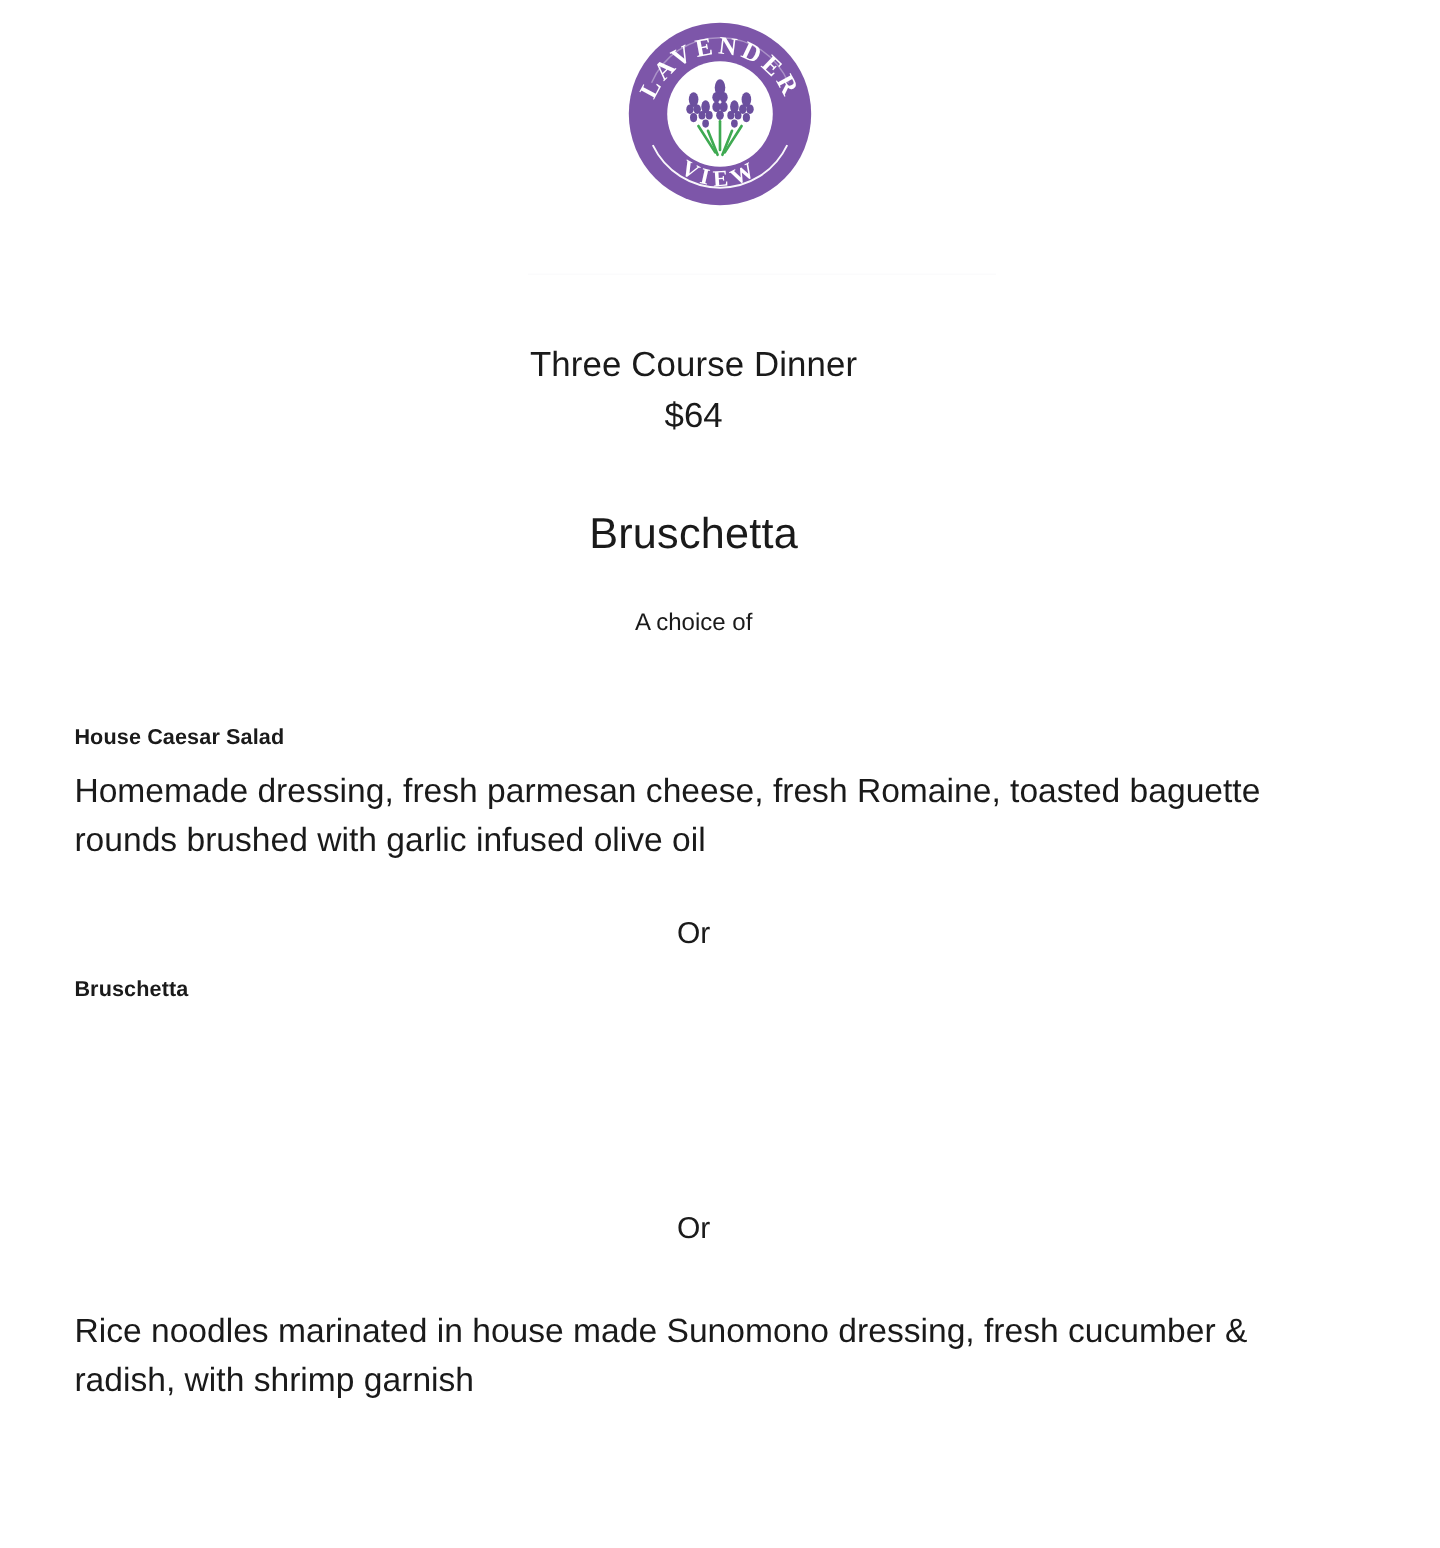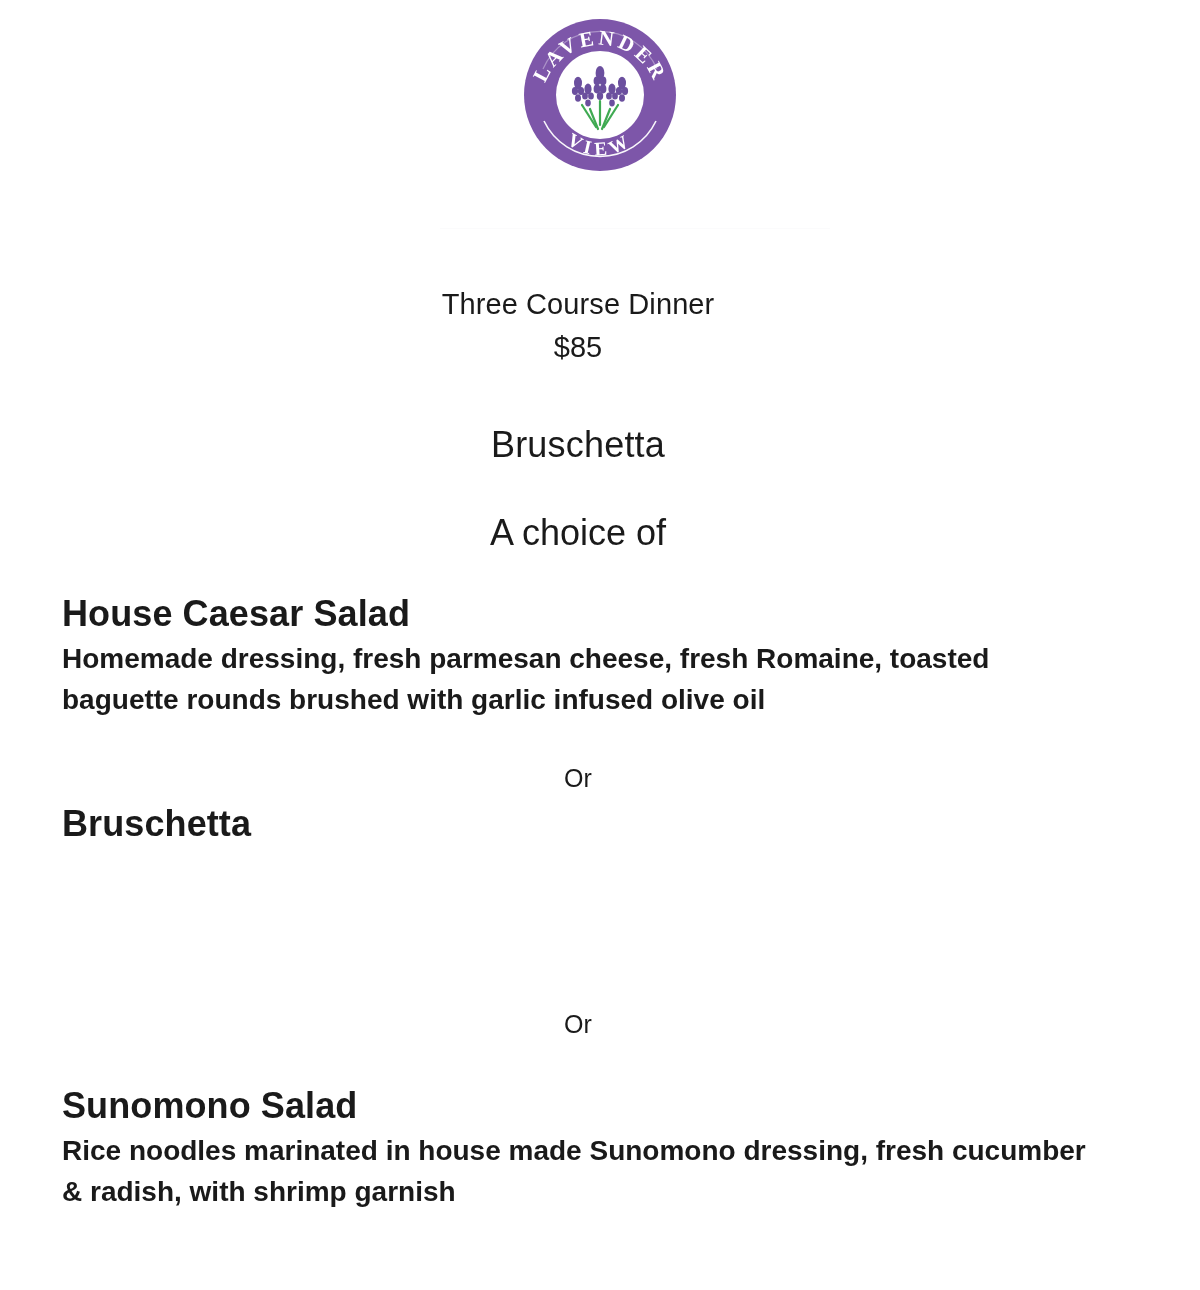--- a/index.html
+++ b/index.html
@@ -65,48 +65,48 @@
     font-size: 29px;
     line-height: 43px;
   }
   .section-heading {
     top: 420px;
     font-size: 36px;
     line-height: 50px;
     letter-spacing: 0.2px;
   }
   .choice-line {
-    top: 513px;
-    font-size: 36px;
+    top: 499px;
+    font-size: 20px;
     line-height: 40px;
   }
   .or-1 { top: 760px; font-size: 25px; line-height: 36px; }
   .or-2 { top: 1006px; font-size: 25px; line-height: 36px; }
 
   .item {
     position: absolute;
     left: 62px;
     width: 1040px;
     text-align: left;
   }
   .item-1 { top: 596px; }
   .item-2 { top: 806px; }
   .item-3 { top: 1088px; }
 
   .item-name {
-    font-size: 36px;
+    font-size: 18px;
     line-height: 36px;
     font-weight: bold;
     letter-spacing: 0.1px;
     margin: 0 0 6px 0;
   }
   .item-desc {
     font-size: 28px;
     line-height: 41px;
-    font-weight: bold;
+    font-weight: normal;
     margin: 0;
   }
 </style>
 </head>
 <body>
 
 <div class="logo-wrap">
   <div class="logo">
     <svg viewBox="0 0 176 156" xmlns="http://www.w3.org/2000/svg" aria-hidden="true">
       <defs>
@@ -165,34 +165,33 @@
         <ellipse cx="103" cy="79" rx="2.9" ry="3.6"></ellipse>
         <ellipse cx="100" cy="86" rx="2.8" ry="3.4"></ellipse>
       </g>
     </svg>
   </div>
 </div>
 
 <div class="divider"></div>
 
 <div class="center-block dinner-title">Three Course Dinner</div>
-<div class="center-block dinner-price">$85</div>
+<div class="center-block dinner-price">$64</div>
 
 <div class="center-block section-heading">Bruschetta</div>
 <div class="center-block choice-line">A choice of</div>
 
 <div class="item item-1">
   <div class="item-name">House Caesar Salad</div>
   <div class="item-desc">Homemade dressing, fresh parmesan cheese, fresh Romaine, toasted baguette rounds brushed with garlic infused olive oil</div>
 </div>
 
 <div class="center-block or-1">Or</div>
 
 <div class="item item-2">
   <div class="item-name">Bruschetta</div>
 </div>
 
 <div class="center-block or-2">Or</div>
 
 <div class="item item-3">
-  <div class="item-name">Sunomono Salad</div>
   <div class="item-desc">Rice noodles marinated in house made Sunomono dressing, fresh cucumber &amp; radish, with shrimp garnish</div>
 </div>
 
 </body></html>

